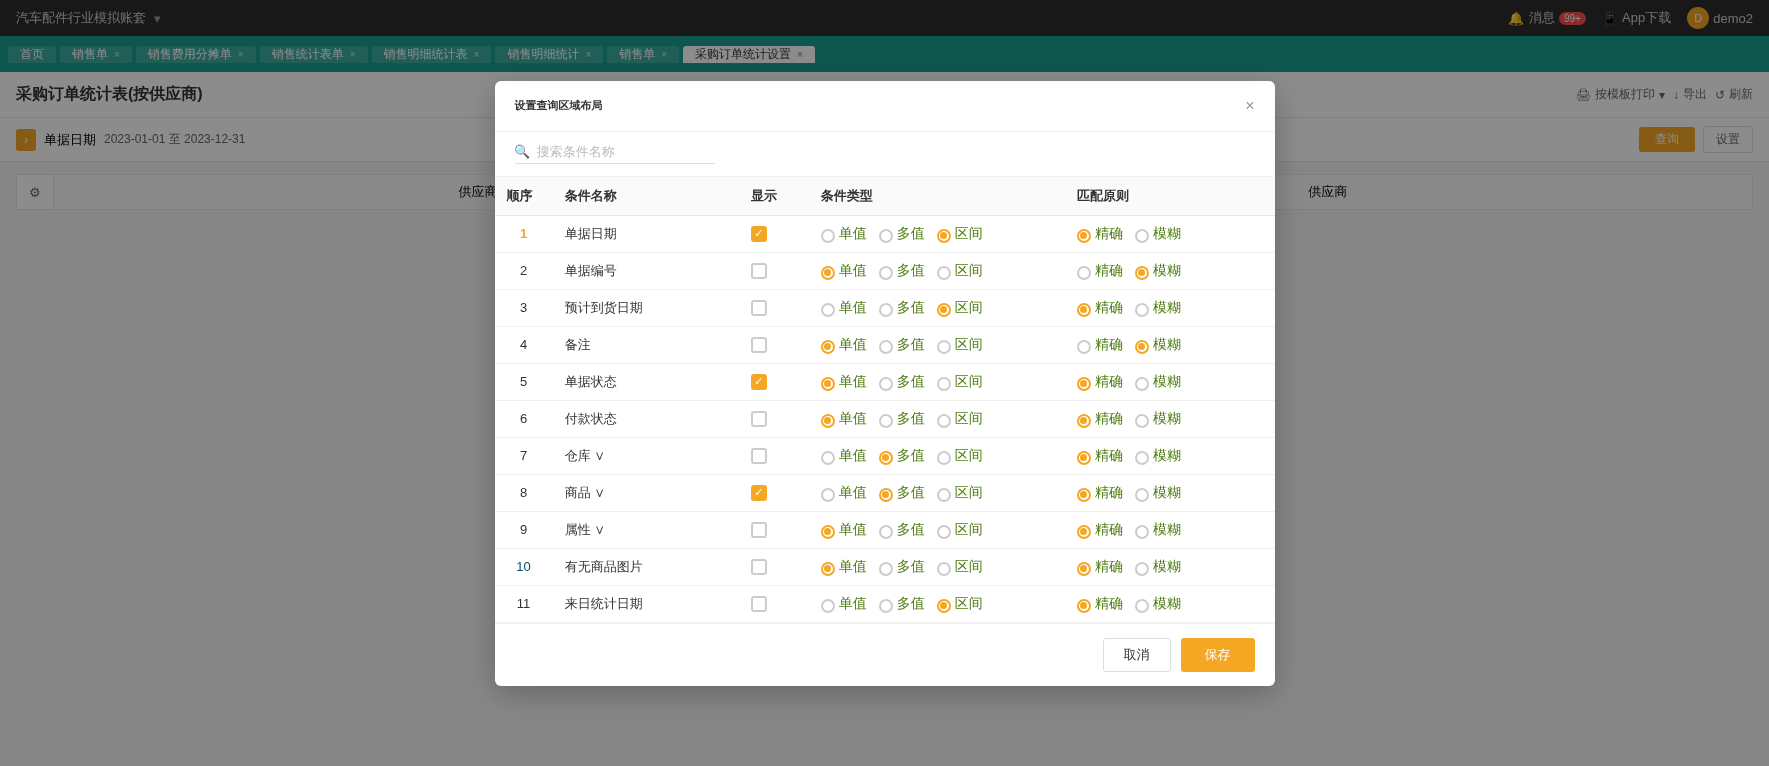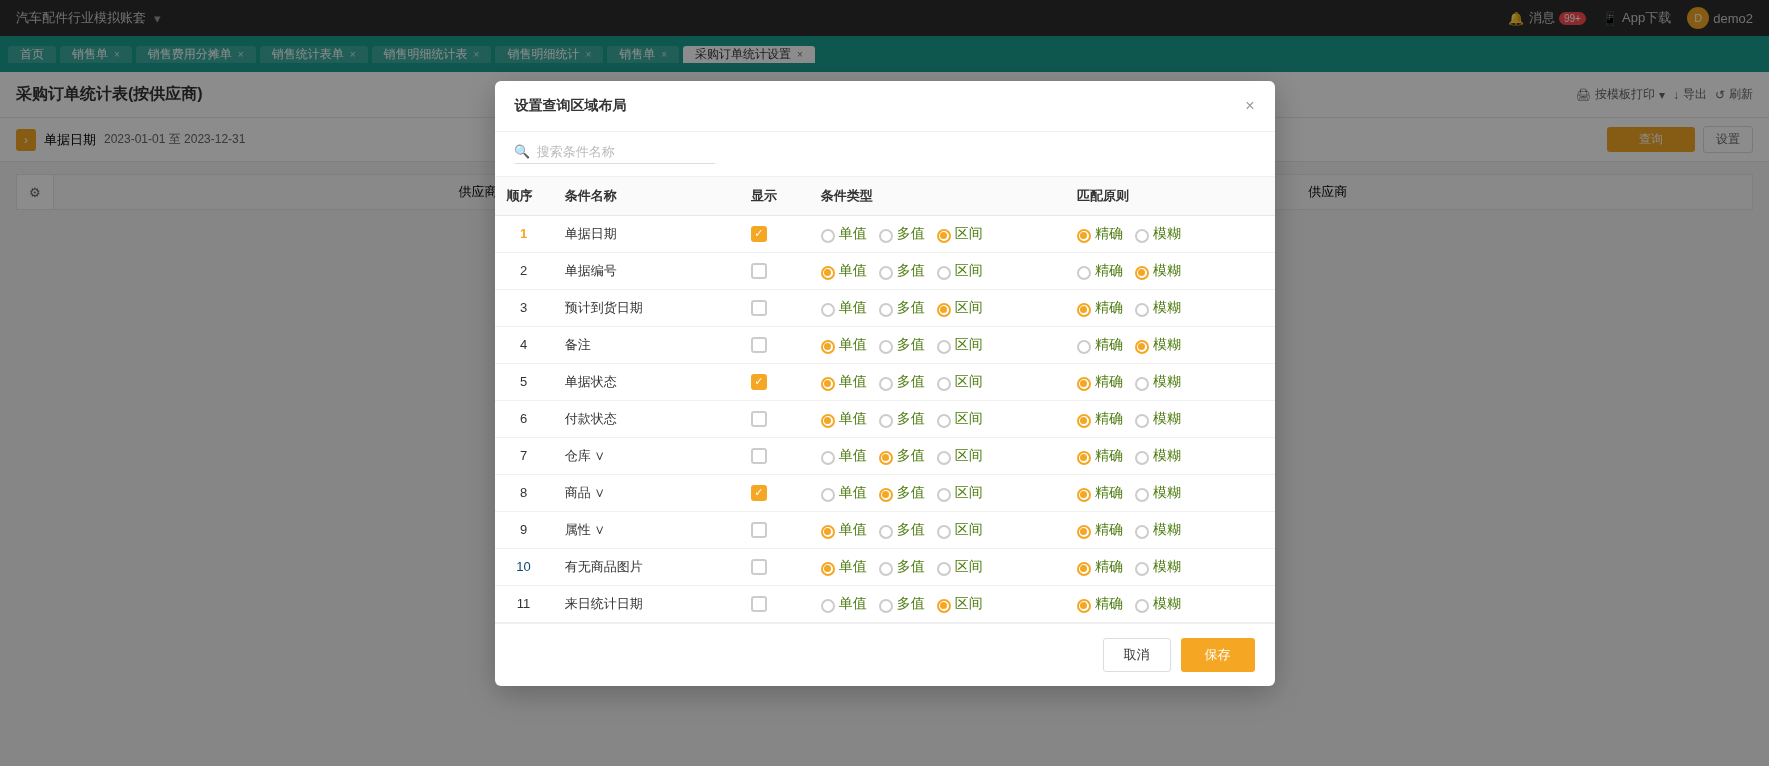--- a/index.html
+++ b/index.html
@@ -72,21 +72,21 @@
       display: flex;
       align-items: center;
       gap: 8px;
       border-bottom: 1px solid #e8e8e8;
     }
     .filter-toggle { background: #f5a623; color: #fff; border: none; border-radius: 3px; padding: 4px 8px; cursor: pointer; font-size: 12px; }
     .filter-date-group { display: flex; align-items: center; gap: 4px; font-size: 12px; color: #333; }
     .date-btn { padding: 2px 8px; border: 1px solid #ddd; border-radius: 3px; cursor: pointer; font-size: 12px; background: #fff; }
     .date-btn.active { background: #f5a623; color: #fff; border-color: #f5a623; }
     .date-range { color: #666; font-size: 12px; }
-    .btn-query { background: #f5a623; color: #fff; border: none; border-radius: 3px; padding: 4px 32px; cursor: pointer; font-size: 12px; margin-left: auto; }
+    .btn-query { background: #f5a623; color: #fff; border: none; border-radius: 3px; padding: 4px 16px; cursor: pointer; font-size: 12px; margin-left: auto; }
     .btn-settings { background: #fff; color: #666; border: 1px solid #ddd; border-radius: 3px; padding: 4px 12px; cursor: pointer; font-size: 12px; }
 
     
     .table-area { padding: 12px 16px; }
 
     
     .overlay {
       position: fixed;
       top: 0; left: 0; right: 0; bottom: 0;
       background: rgba(0,0,0,0.45);
@@ -107,21 +107,21 @@
       flex-direction: column;
       overflow: hidden;
     }
     .dialog-header {
       padding: 16px 20px;
       border-bottom: 1px solid #f0f0f0;
       display: flex;
       align-items: center;
       justify-content: space-between;
     }
-    .dialog-title { font-size: 14px; font-weight: bold; color: #333; }
+    .dialog-title { font-size: 11px; font-weight: bold; color: #333; }
     .dialog-close { cursor: pointer; color: #999; font-size: 16px; }
     .dialog-tabs { display: flex; padding: 0 20px; border-bottom: 1px solid #f0f0f0; gap: 0; }
     .dialog-tab {
       padding: 10px 16px;
       cursor: pointer;
       font-size: 13px;
       color: #666;
       border-bottom: 2px solid transparent;
       margin-bottom: -1px;
     }

